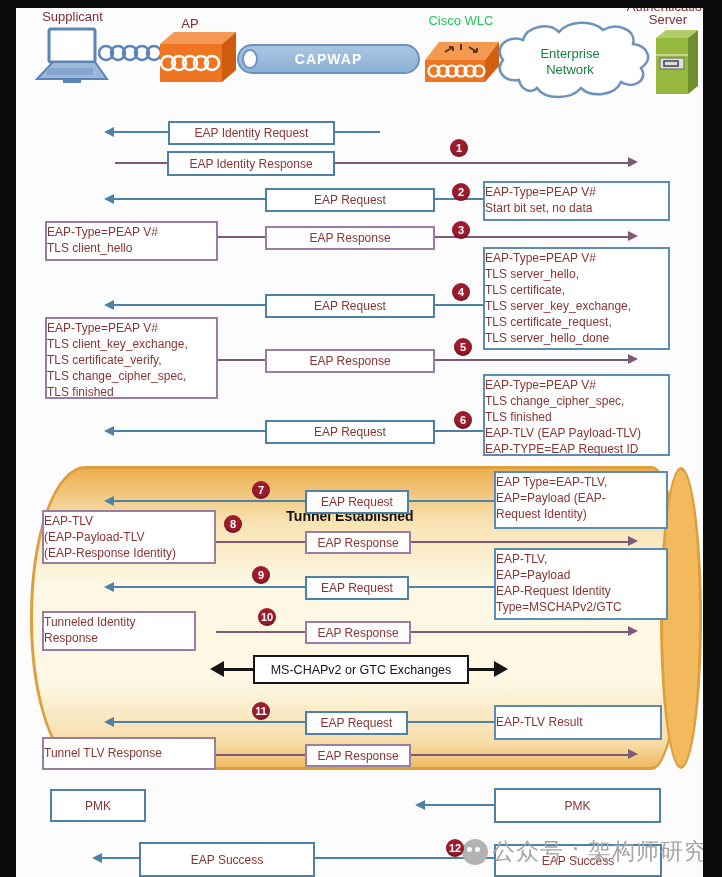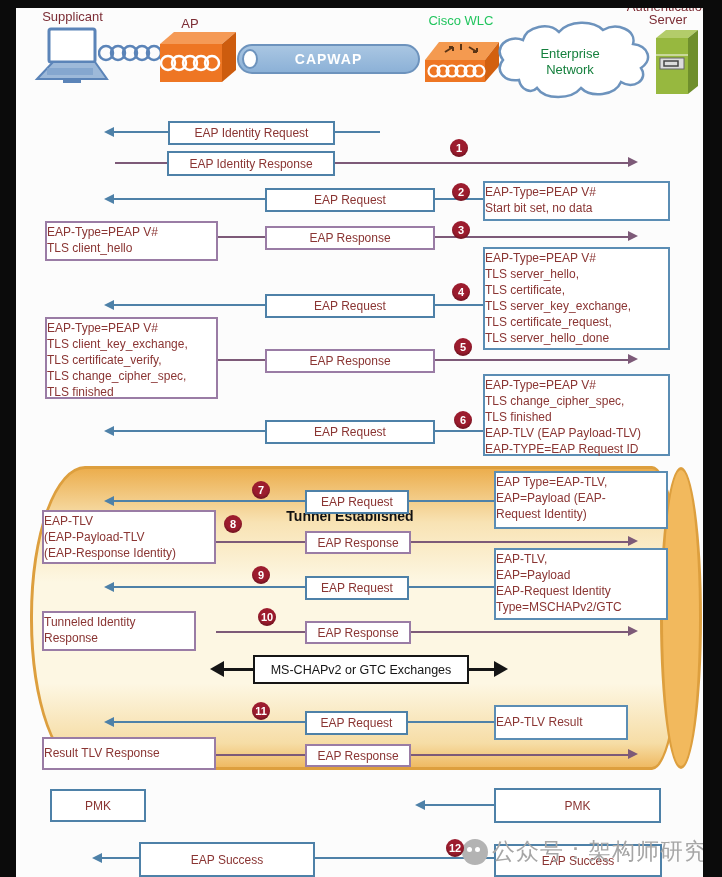--- a/index.html
+++ b/index.html
@@ -258,23 +258,23 @@
   <div class="ln black" style="left:222px;top:668px;width:31px;"></div>
   <div class="xbox">MS-CHAPv2 or GTC Exchanges</div>
   <div class="ln black" style="left:469px;top:668px;width:27px;"></div>
   <div class="ah rb" style="left:494px;top:661px;"></div>
 
   <div class="badge" style="left:252px;top:702px;">11</div>
   <div class="ah l" style="left:104px;top:717px;"></div>
   <div class="ln" style="left:113px;top:721px;width:192px;"></div>
   <div class="msg" style="left:305px;top:711px;width:103px;height:24px;">EAP Request</div>
   <div class="ln" style="left:408px;top:721px;width:86px;"></div>
-  <div class="note center" style="left:494px;top:705px;width:134px;height:35px;">EAP-TLV Result</div>
-
-  <div class="note purple center" style="left:42px;top:737px;width:174px;height:33px;">Result TLV Response</div>
+  <div class="note center" style="left:494px;top:705px;width:168px;height:35px;">EAP-TLV Result</div>
+
+  <div class="note purple center" style="left:42px;top:737px;width:174px;height:33px;">Tunnel TLV Response</div>
   <div class="ln purple" style="left:216px;top:754px;width:89px;"></div>
   <div class="msg purple" style="left:305px;top:744px;width:106px;height:23px;">EAP Response</div>
   <div class="ln purple" style="left:411px;top:754px;width:217px;"></div>
   <div class="ah r" style="left:628px;top:749px;"></div>
 
   <div class="msg" style="left:50px;top:789px;width:96px;height:33px;">PMK</div>
   <div class="ah l" style="left:415px;top:800px;"></div>
   <div class="ln" style="left:424px;top:804px;width:70px;"></div>
   <div class="msg" style="left:494px;top:788px;width:167px;height:35px;">PMK</div>
 

